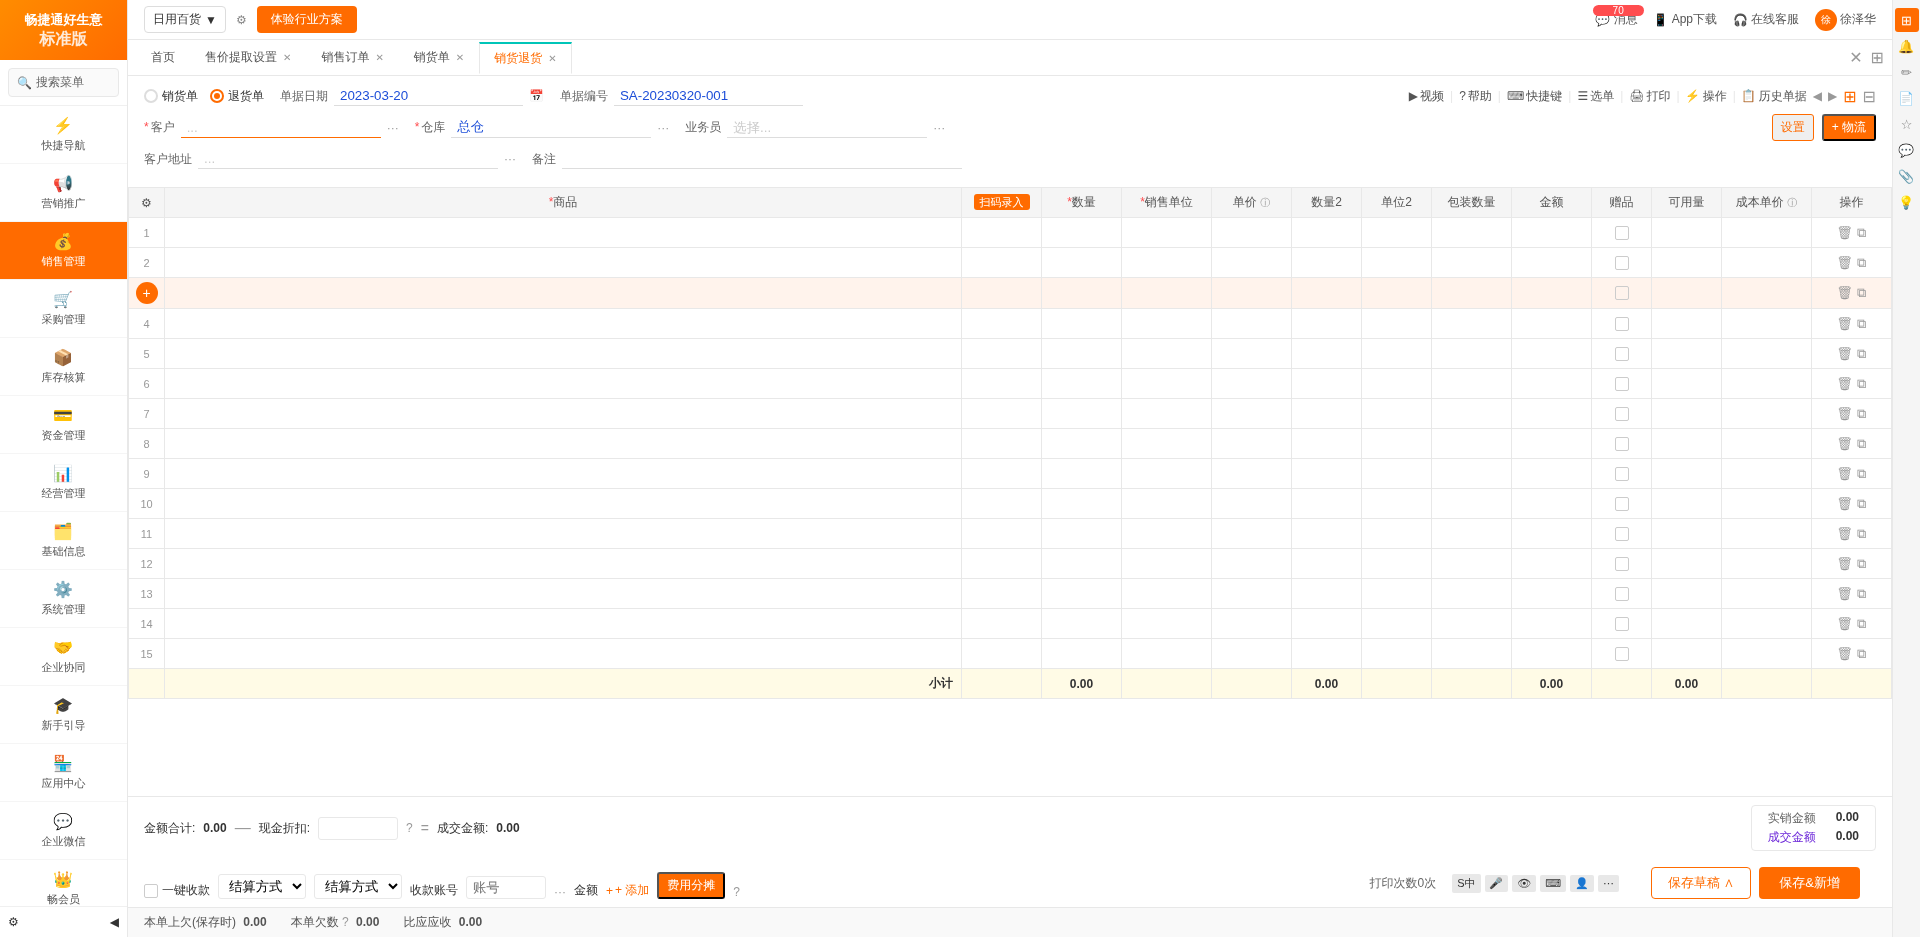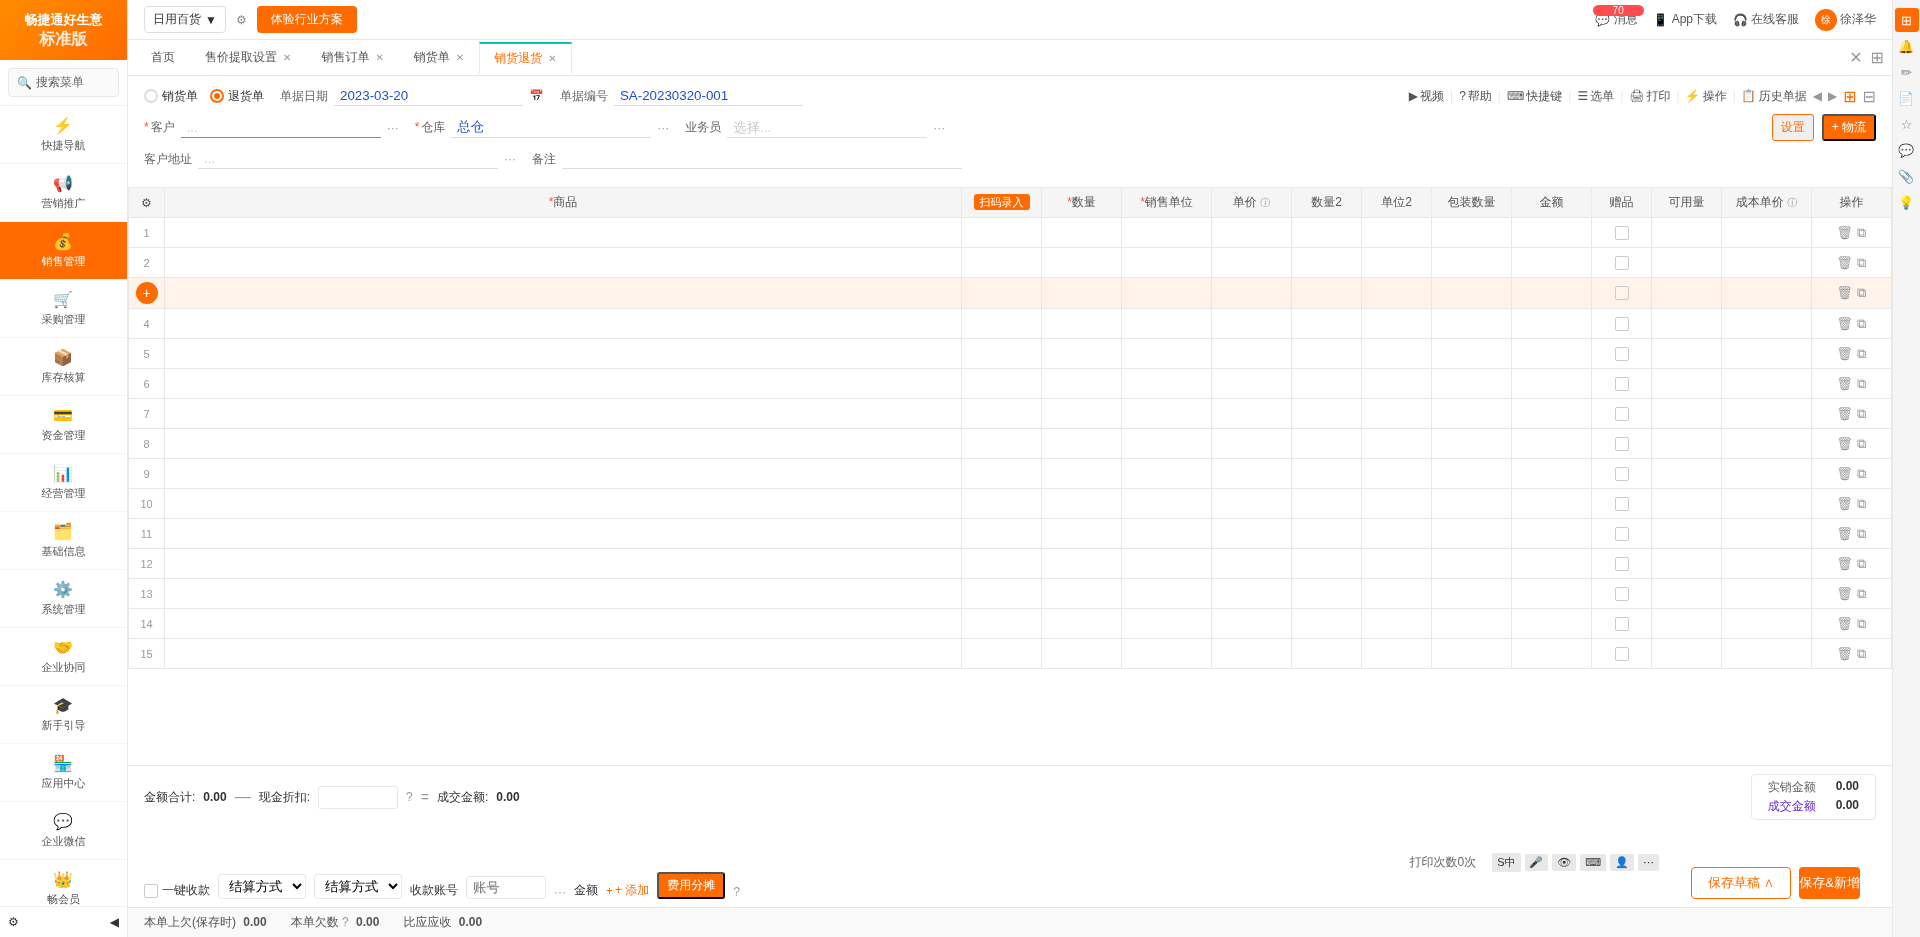--- a/index.html
+++ b/index.html
@@ -68,36 +68,36 @@
     .checkbox { width: 14px; height: 14px; border: 1px solid #ccc; border-radius: 2px; }
     .add-row-btn { width: 22px; height: 22px; background: #ff6b00; color: white; border-radius: 50%; display: flex; align-items: center; justify-content: center; cursor: pointer; font-size: 14px; margin: 0 auto; }
     .action-icons { display: flex; gap: 4px; justify-content: center; }
     .action-icon { cursor: pointer; color: #999; font-size: 13px; }
 
     
     .sum-row td { background: #fffbe6 !important; font-weight: bold; }
 
     
     .bottom-area { background: #fff; border-top: 1px solid #e8e8e8; padding: 8px 16px; flex-shrink: 0; }
-    .bottom-row1 { display: flex; align-items: center; gap: 8px; margin-bottom: 6px; font-size: 12px; }
+    .bottom-row1 { display: flex; align-items: center; gap: 8px; margin-bottom: 16px; font-size: 12px; }
     .dash { color: #999; font-size: 16px; }
     .equals { color: #999; font-size: 14px; }
     .bottom-row2 { display: flex; align-items: flex-end; gap: 8px; font-size: 12px; }
     .checkbox-label { display: flex; align-items: center; gap: 4px; cursor: pointer; }
     .input-small { border: 1px solid #e8e8e8; padding: 3px 6px; border-radius: 3px; width: 80px; }
     .select-small { border: 1px solid #e8e8e8; padding: 3px 6px; border-radius: 3px; background: #fff; }
 
     
     .footer-bar { display: flex; align-items: center; justify-content: space-between; padding: 6px 16px; background: #f9f9f9; border-top: 1px solid #e8e8e8; font-size: 12px; flex-shrink: 0; }
     .footer-left { display: flex; gap: 24px; color: #555; }
 
     
-    .save-area { display: flex; gap: 8px; padding: 0 16px; margin-top: 41px; }
+    .save-area { display: flex; gap: 8px; padding: 0 16px; }
     .btn-save-draft { border: 1px solid #ff6b00; color: #ff6b00; padding: 6px 16px; border-radius: 4px; cursor: pointer; background: white; font-size: 13px; }
-    .btn-save-new { background: #ff6b00; color: white; padding: 6px 0; border-radius: 4px; cursor: pointer; border: none; font-size: 13px; }
+    .btn-save-new { background: #ff6b00; color: white; padding: 6px 20px; border-radius: 4px; cursor: pointer; border: none; font-size: 13px; }
 
     
     .right-panel { width: 28px; background: #f5f5f5; display: flex; flex-direction: column; align-items: center; padding-top: 8px; gap: 2px; border-left: 1px solid #e8e8e8; flex-shrink: 0; }
     .right-panel-icon { width: 24px; height: 24px; display: flex; align-items: center; justify-content: center; cursor: pointer; color: #888; font-size: 13px; border-radius: 3px; }
     .right-panel-icon.active { background: #ff6b00; color: white; }
 
     
     .tab.active { border-top-color: #00c5b8; }
 
     .topbar-nav-item { display: flex; align-items: center; gap: 3px; cursor: pointer; color: #555; font-size: 12px; }
@@ -724,20 +724,36 @@
               <td></td>
               <td></td>
               <td>
                 <div class="action-icons">
                   <span class="action-icon">🗑</span>
                   <span class="action-icon">⧉</span>
                 </div>
               </td>
             </tr>
 
+          <tr class="sum-row">
+            <td></td>
+            <td style="text-align:right;padding-right:8px;">小计</td>
+            <td></td>
+            <td>0.00</td>
+            <td></td>
+            <td></td>
+            <td>0.00</td>
+            <td></td>
+            <td></td>
+            <td>0.00</td>
+            <td></td>
+            <td>0.00</td>
+            <td></td>
+            <td></td>
+          </tr>
         </tbody>
       </table>
     </div>
 
     <div class="bottom-area">
       <div class="bottom-row1">
         <span>金额合计:</span>
         <span style="font-weight:bold;">0.00</span>
         <span class="dash">—</span>
         <span>现金折扣:</span>

